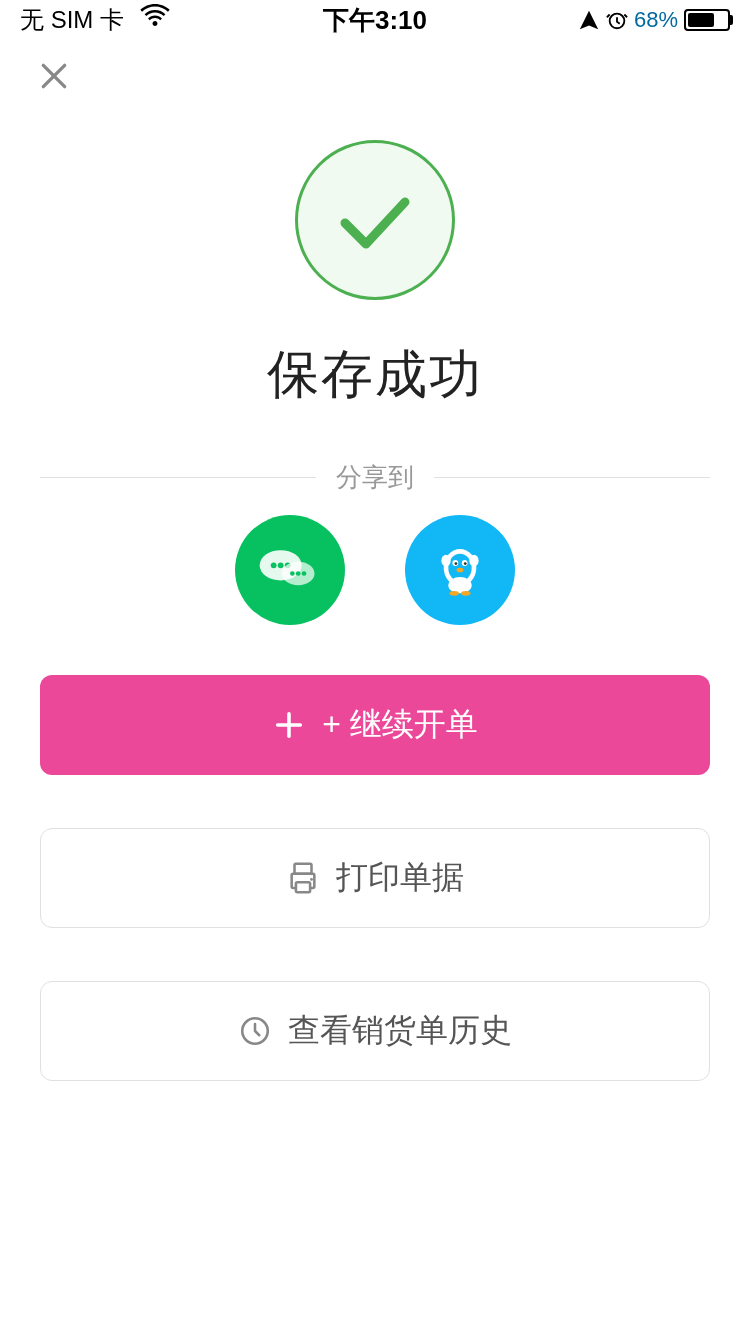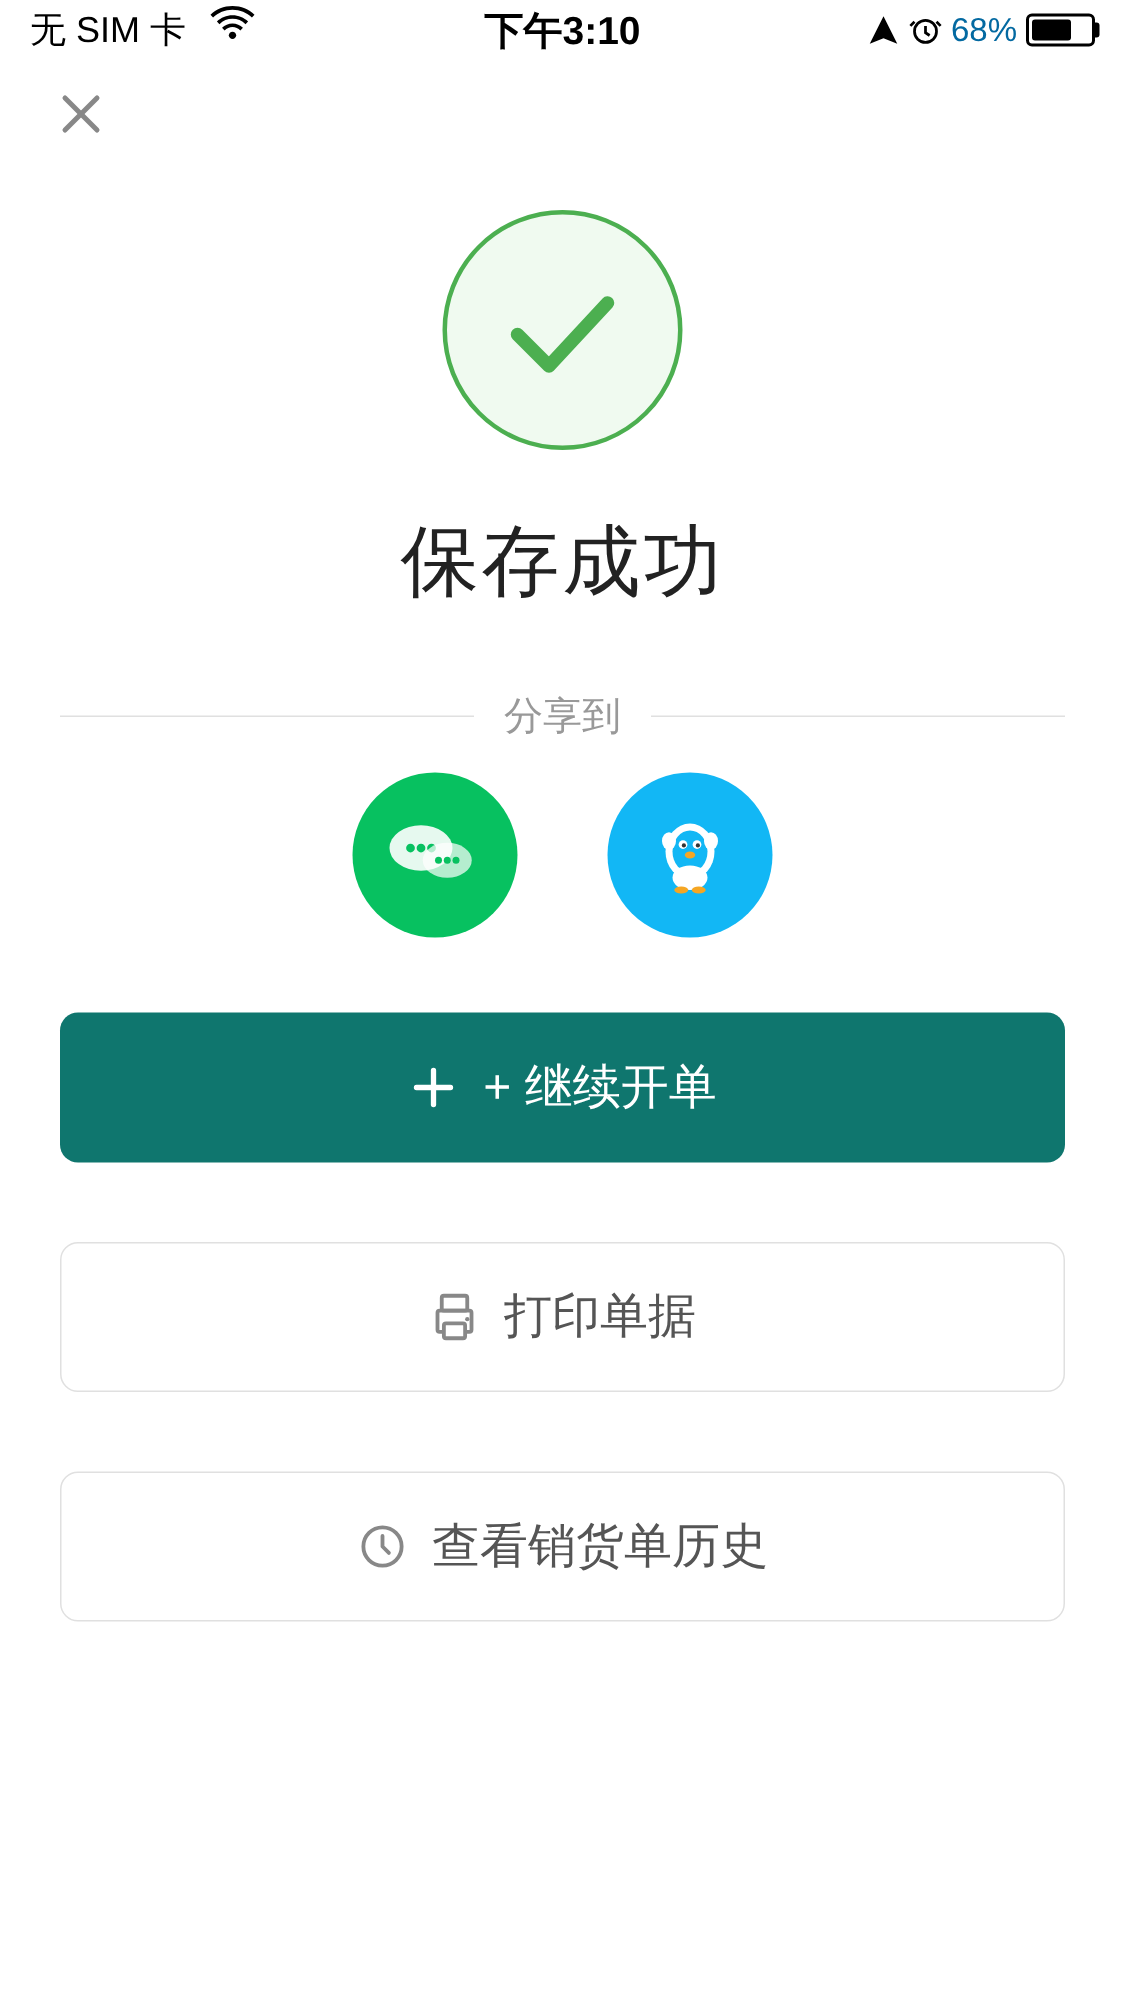--- a/index.html
+++ b/index.html
@@ -183,21 +183,21 @@
       border-radius: 12px;
       display: flex;
       align-items: center;
       justify-content: center;
       gap: 16px;
       font-size: 32px;
       cursor: pointer;
       border: none;
     }
     .action-btn-primary {
-      background: #0f766e;
+      background: #ec4899;
       color: #fff;
     }
     .action-btn-secondary {
       background: #fff;
       color: #555;
       border: 1px solid #e0e0e0;
       margin-top: 33px;
     }
     .action-btn svg {
       width: 34px;

